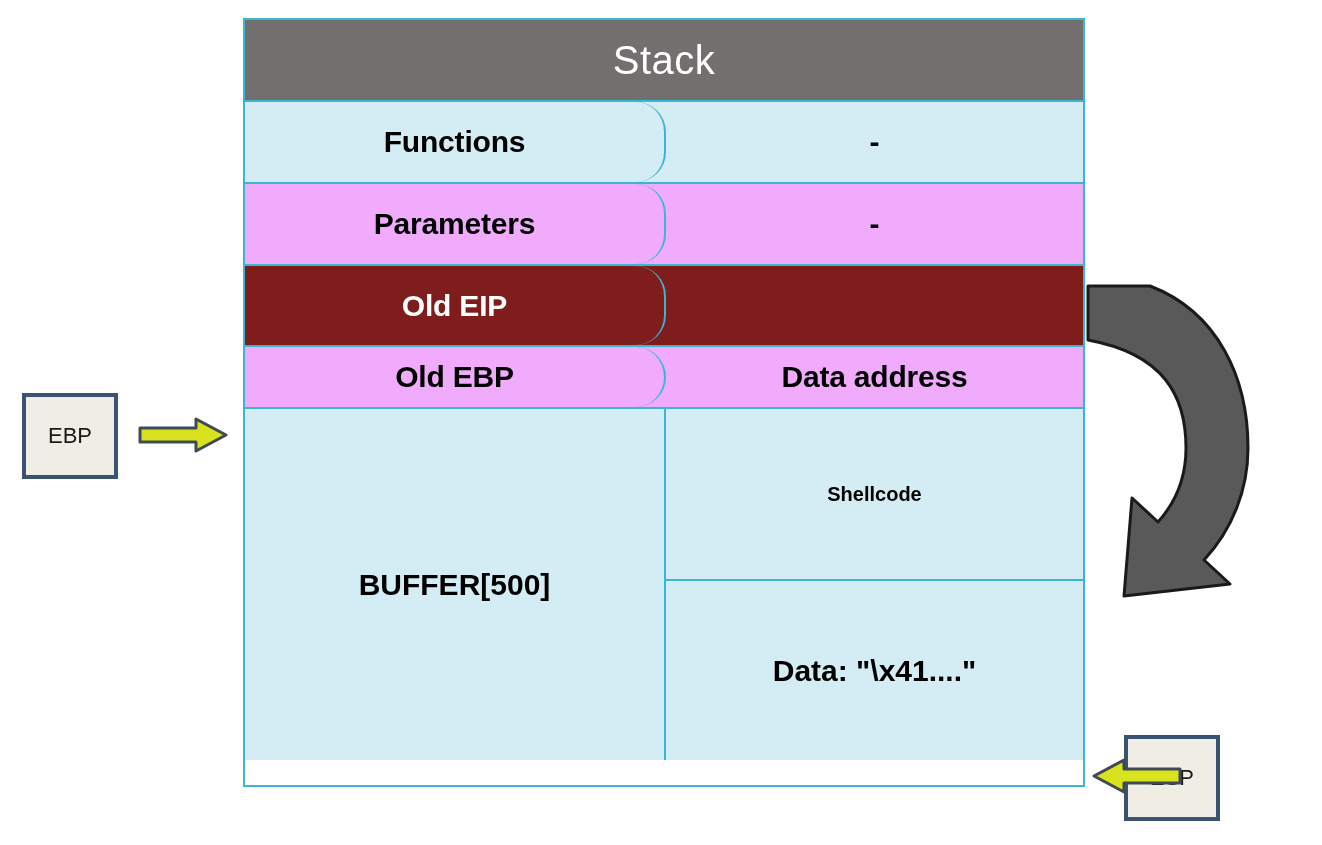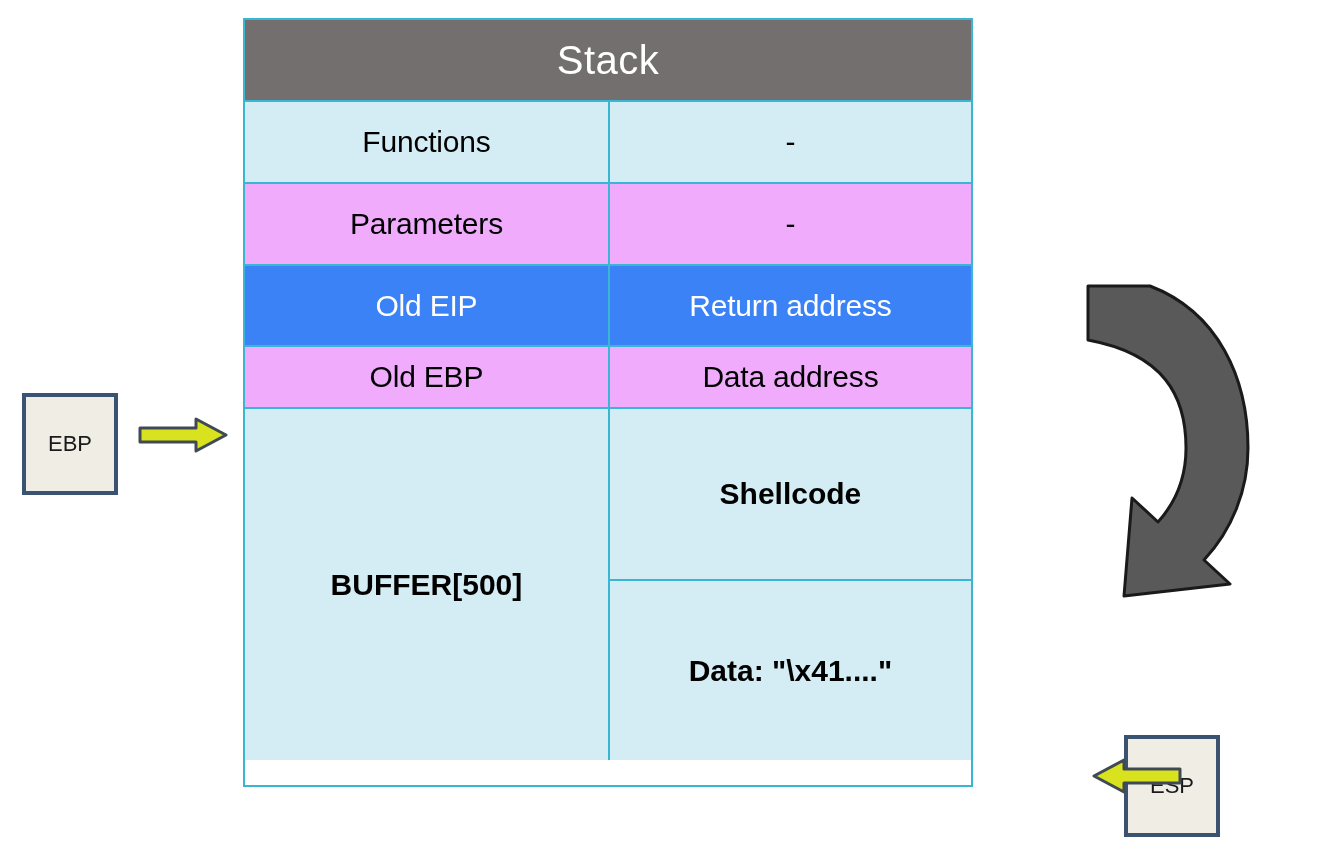--- a/index.html
+++ b/index.html
@@ -13,44 +13,45 @@
     position: relative;
     font-family: "Liberation Sans", sans-serif;
     overflow: hidden;
   }
 
   
   #stack-table {
     position: absolute;
     left: 243px;
     top: 18px;
-    width: 730px;
+    width: 842px;
     height: 769px;
     border: 2px solid #38b6d3;
     box-sizing: border-box;
   }
 
   .row {
     display: flex;
     width: 100%;
     box-sizing: border-box;
     border-bottom: 2px solid #38b6d3;
   }
   .row:last-child { border-bottom: none; }
 
   .cell {
     box-sizing: border-box;
     display: flex;
     align-items: center;
     justify-content: center;
     text-align: center;
-    font-weight: normal;
+    font-weight: bold;
     font-size: 30px;
     color: #000000;
     letter-spacing: -0.2px;
+    border-radius: 30px;
   }
   .cell.left  { width: 421px; border-right: 2px solid #38b6d3; }
   .cell.right { width: 417px; }
 
   
   #header-row {
     height: 82px;
     background: #726f6e;
     display: flex;
     align-items: center;
@@ -60,21 +61,21 @@
   }
   #header-title {
     color: #ffffff;
     font-size: 40px;
     font-weight: normal;
     letter-spacing: 0.5px;
   }
 
   .bg-blue  { background: #d4edf4; }
   .bg-white { background: #f0abfc; }
-  .bg-red   { background: #3b82f6; }
+  .bg-red   { background: #7f1d1d; }
   .txt-white .cell { color: #ffffff; }
 
   #row-functions  { height: 82px; }
   #row-parameters { height: 82px; }
   #row-oldeip     { height: 81px; }
   #row-oldebp     { height: 62px; }
 
   
   #row-buffer {
     height: 351px;
@@ -100,37 +101,37 @@
     flex-direction: column;
   }
   #cell-shellcode {
     height: 172px;
     box-sizing: border-box;
     border-bottom: 2px solid #38b6d3;
     display: flex;
     align-items: center;
     justify-content: center;
     font-weight: bold;
-    font-size: 30px;
+    font-size: 20px;
   }
   #cell-data {
     flex: 1;
     box-sizing: border-box;
     display: flex;
     align-items: center;
     justify-content: center;
     font-weight: bold;
     font-size: 30px;
   }
 
   
   .reg-box {
     position: absolute;
     width: 96px;
-    height: 102px;
+    height: 86px;
     background: #efede4;
     border: 4px solid #3a5370;
     box-sizing: border-box;
     display: flex;
     align-items: center;
     justify-content: center;
     font-size: 22px;
     color: #1a1a1a;
     font-family: "Liberation Sans", sans-serif;
   }
@@ -157,21 +158,20 @@
     <div class="cell right">-</div>
   </div>
 
   <div class="row bg-white" id="row-parameters">
     <div class="cell left">Parameters</div>
     <div class="cell right">-</div>
   </div>
 
   <div class="row bg-red txt-white" id="row-oldeip">
     <div class="cell left">Old EIP</div>
-    <div class="cell right">Return address</div>
   </div>
 
   <div class="row bg-white" id="row-oldebp">
     <div class="cell left">Old EBP</div>
     <div class="cell right">Data address</div>
   </div>
 
   <div id="row-buffer">
     <div id="buffer-label-cell">BUFFER[500]</div>
     <div id="buffer-right-col">

